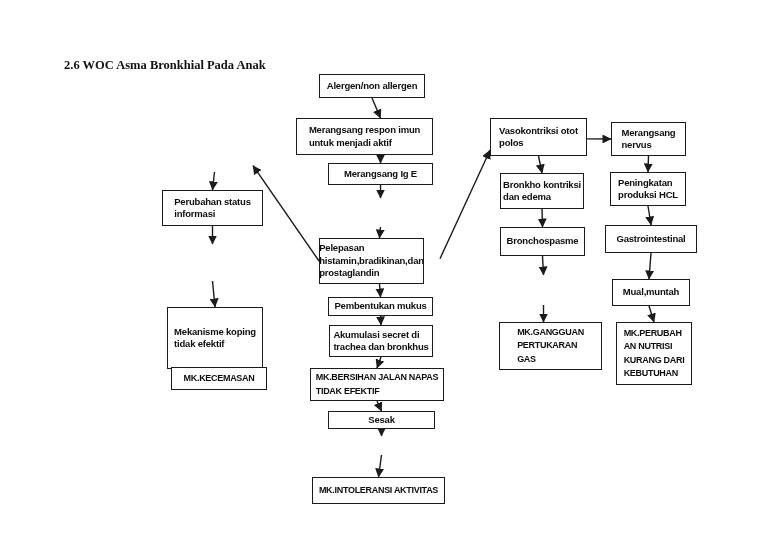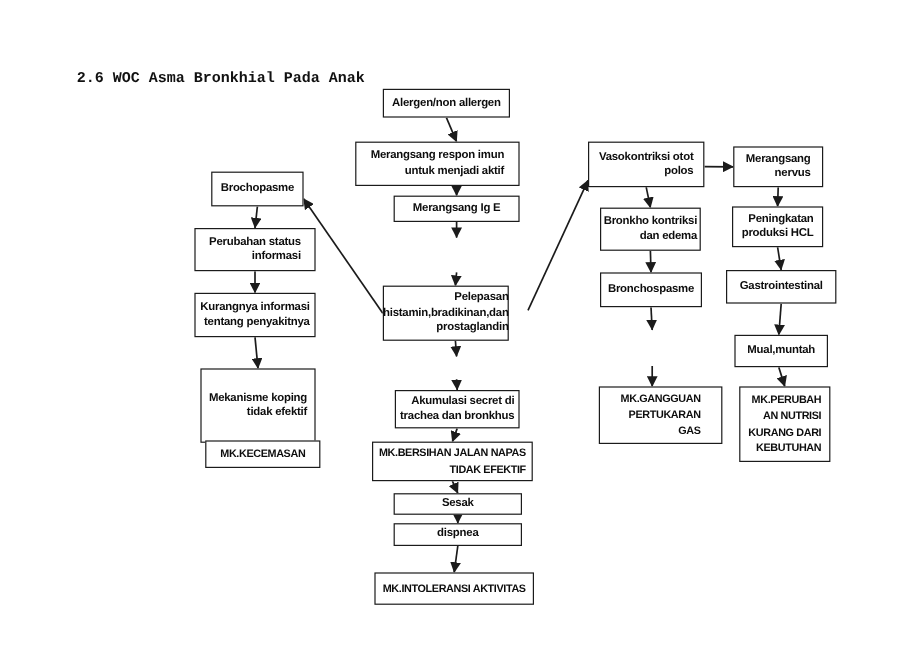--- a/index.html
+++ b/index.html
@@ -9,41 +9,41 @@
     height: 543px;
     background: #ffffff;
     overflow: hidden;
     font-family: "Liberation Sans", sans-serif;
   }
   .title {
     position: absolute;
     left: 64px;
     top: 58px;
     margin: 0;
-    font-family: Liberation Mono, monospace;
+    font-family: Liberation Serif, serif;
     font-weight: 700;
     font-size: 12.5px;
     color: #111111;
     white-space: nowrap;
   }
   #edge-layer {
     position: absolute;
     left: 0; top: 0;
     width: 768px; height: 543px;
     pointer-events: none;
   }
   .node {
     position: absolute;
     box-sizing: border-box;
     border: 1.5px solid #1b1b1b;
     background: #ffffff;
     display: flex;
     align-items: center;
     justify-content: center;
-    text-align: right;
+    text-align: left;
     white-space: pre-line;
     font-weight: 700;
     font-size: 9.5px;
     line-height: 1.3;
     letter-spacing: -0.2px;
     color: #0d0d0d;
     padding: 1px 2px;
   }
   .node.mk {
     font-size: 9px;
@@ -91,33 +91,30 @@
       <line x1="440" y1="258.7" x2="490" y2="150.3" stroke="#1b1b1b" stroke-width="1.4" marker-end="url(#arrowhead)"></line>
     </svg>
 
   <div class="node" style="left:319px;top:74px;width:106px;height:24px">Alergen/non allergen</div>
   <div class="node" style="left:296px;top:118px;width:137px;height:37px">Merangsang respon imun
 untuk menjadi aktif</div>
   <div class="node" style="left:328px;top:163px;width:105px;height:22px">Merangsang Ig E</div>
   <div class="node" style="left:319px;top:238px;width:105px;height:46px">Pelepasan
 histamin,bradikinan,dan
 prostaglandin</div>
+  <div class="node" style="left:328px;top:297px;width:105px;height:19px">Pembentukan mukus</div>
   <div class="node" style="left:329px;top:325px;width:104px;height:32px">Akumulasi secret di
 trachea dan bronkhus</div>
   <div class="node mk" style="left:310px;top:368px;width:134px;height:33px">MK.BERSIHAN JALAN NAPAS
 TIDAK EFEKTIF</div>
   <div class="node" style="left:328px;top:411px;width:107px;height:18px">Sesak</div>
-  <div class="node" style="left:328px;top:436px;width:107px;height:19px">dispnea</div>
   <div class="node mk" style="left:312px;top:477px;width:133px;height:27px">MK.INTOLERANSI AKTIVITAS</div>
 
-  <div class="node" style="left:176px;top:143px;width:77px;height:29px">Brochopasme</div>
   <div class="node" style="left:162px;top:190px;width:101px;height:36px">Perubahan status
 informasi</div>
-  <div class="node" style="left:162px;top:244px;width:101px;height:37px">Kurangnya informasi
-tentang penyakitnya</div>
   <div class="node" style="left:167px;top:307px;width:96px;height:62px">Mekanisme koping
 tidak efektif</div>
   <div class="node mk" style="left:171px;top:367px;width:96px;height:23px">MK.KECEMASAN</div>
 
   <div class="node" style="left:490px;top:118px;width:97px;height:38px">Vasokontriksi otot
 polos</div>
   <div class="node" style="left:500px;top:173px;width:84px;height:36px">Bronkho kontriksi
 dan edema</div>
   <div class="node" style="left:500px;top:227px;width:85px;height:29px">Bronchospasme</div>
   <div class="node mk" style="left:499px;top:322px;width:103px;height:48px">MK.GANGGUAN

